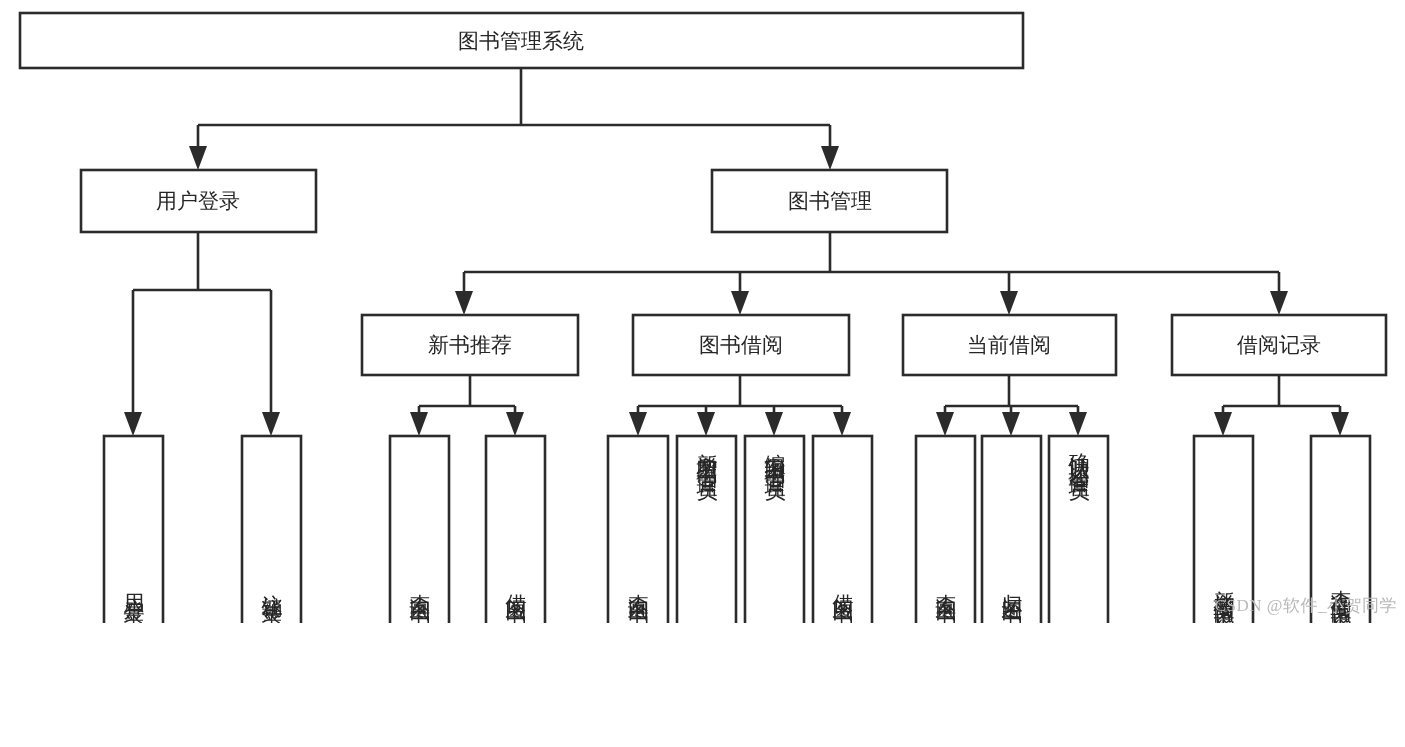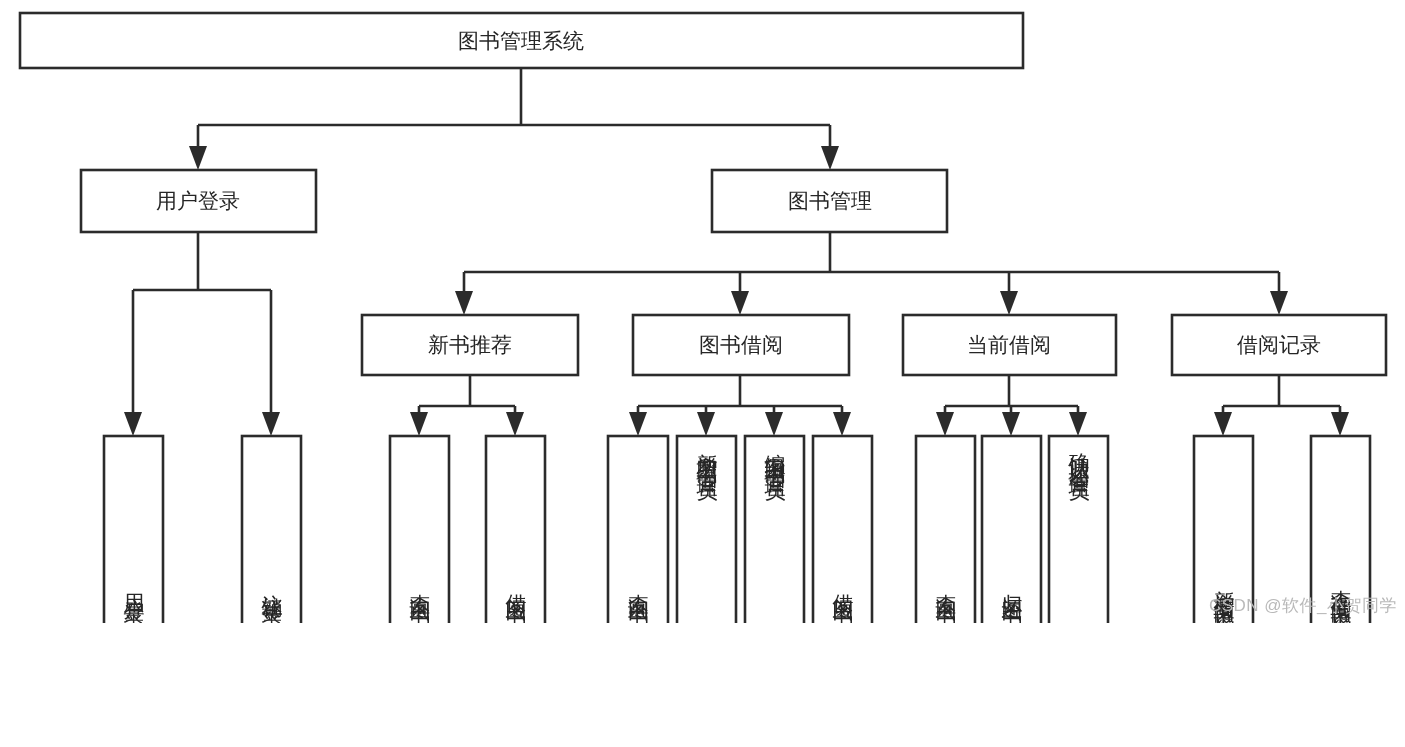--- a/index.html
+++ b/index.html
@@ -58,21 +58,21 @@
     font-size: 21px;
     color: #262626;
     letter-spacing: 4px;
     line-height: 1;
     white-space: nowrap;
   }
   .watermark {
     position: absolute;
     right: 8px;
     bottom: 6px;
-    font-family: Liberation Sans, sans-serif;
+    font-family: Liberation Serif, serif;
     font-size: 17px;
     color: #b9b9b9;
     letter-spacing: 0.5px;
     white-space: nowrap;
     margin-left: 48px;
   }
 </style>
 </head>
 <body>
 

